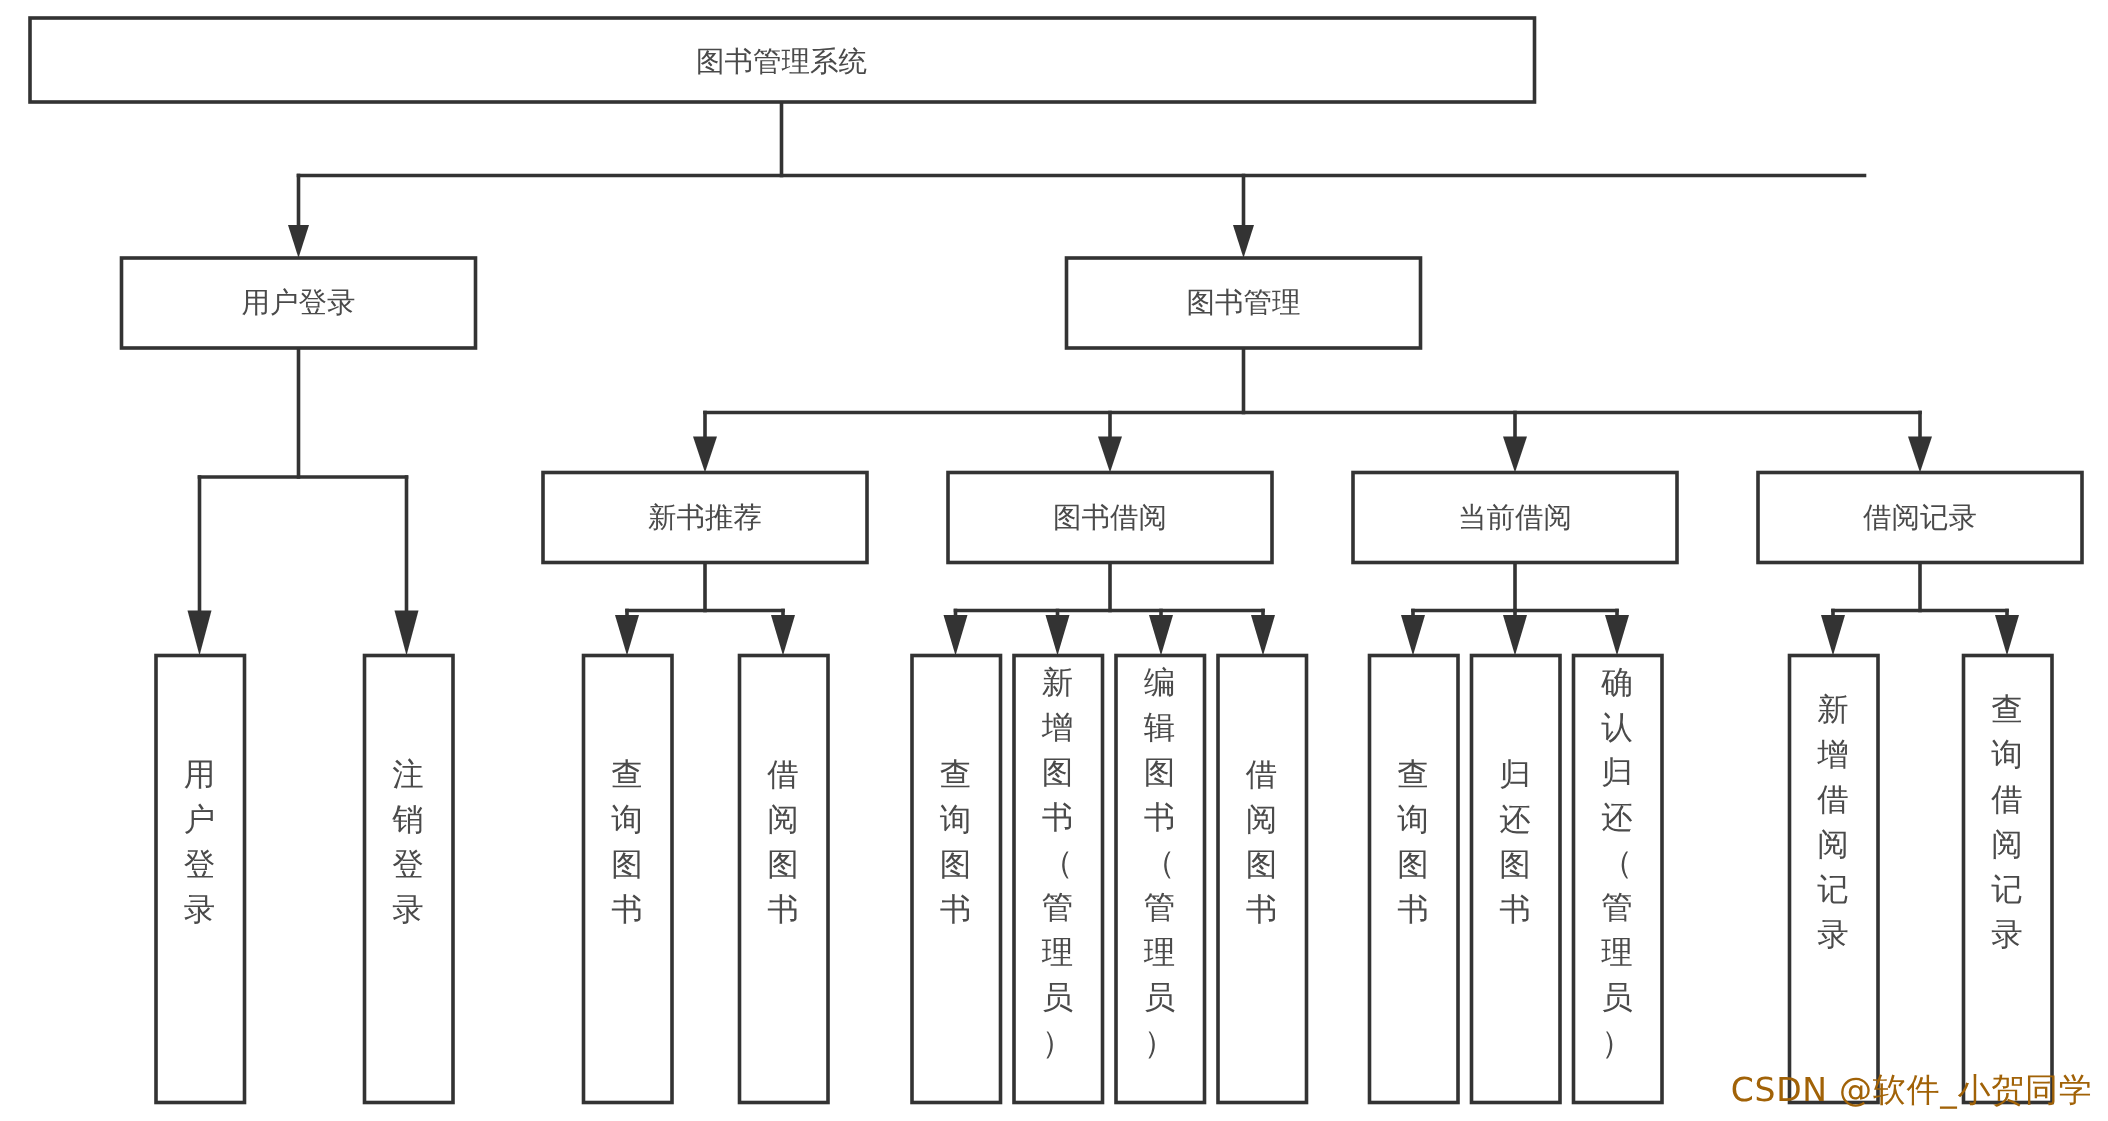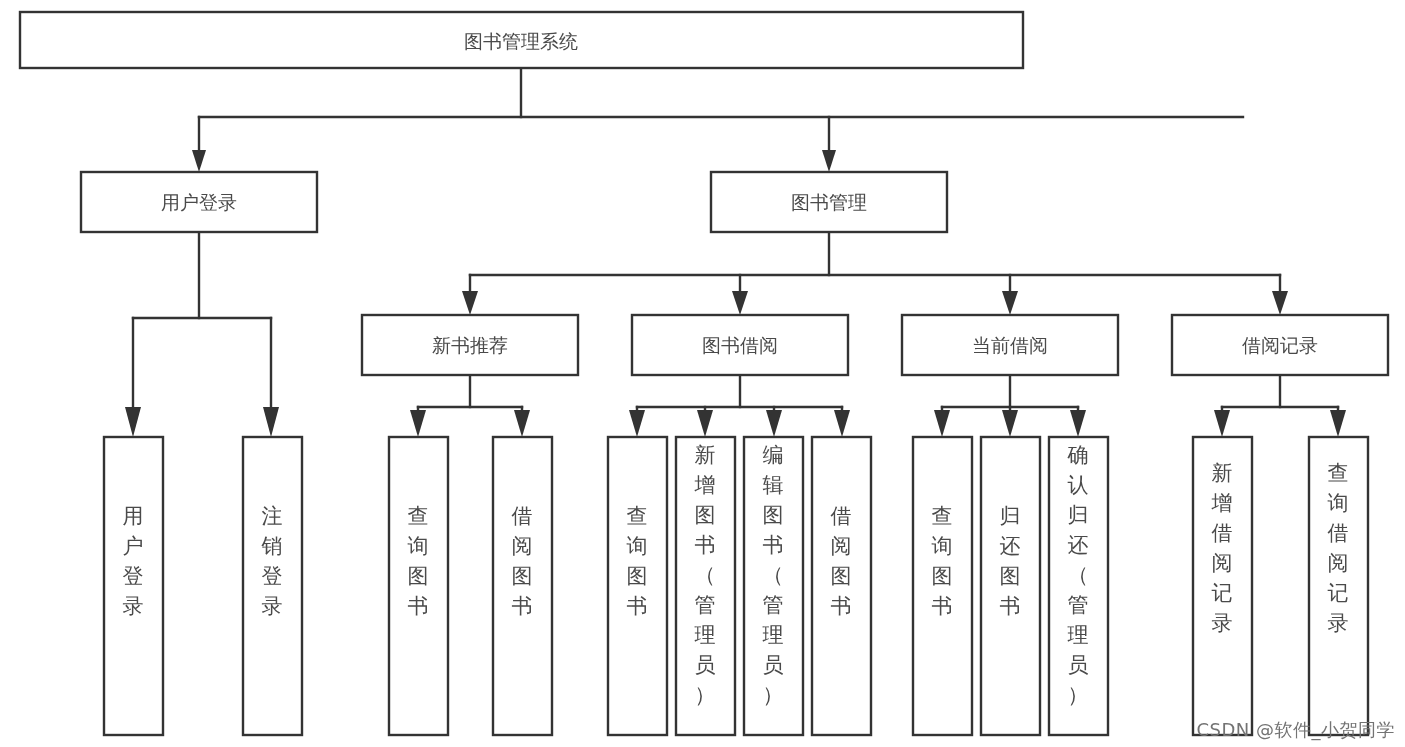--- a/index.html
+++ b/index.html
@@ -23,22 +23,22 @@
   .leaf-label{
     fill:#4a4a4a;
     font-family:"DejaVu Sans","Liberation Sans",sans-serif;
     font-size:21px;
     text-anchor:middle;
   }
   .watermark{
     position:absolute;
     right:10px;bottom:5px;
     font-family:"DejaVu Sans","Liberation Sans",sans-serif;
-    font-size:18px;
-    color:#737373;
+    font-size:22px;
+    color:#a16207;
     letter-spacing:0.5px;
     white-space:nowrap;
     user-select:none;
   }
 </style>
 </head>
 <body>
 
 <svg id="canvas" viewBox="0 0 1405 747" xmlns="http://www.w3.org/2000/svg">
 

